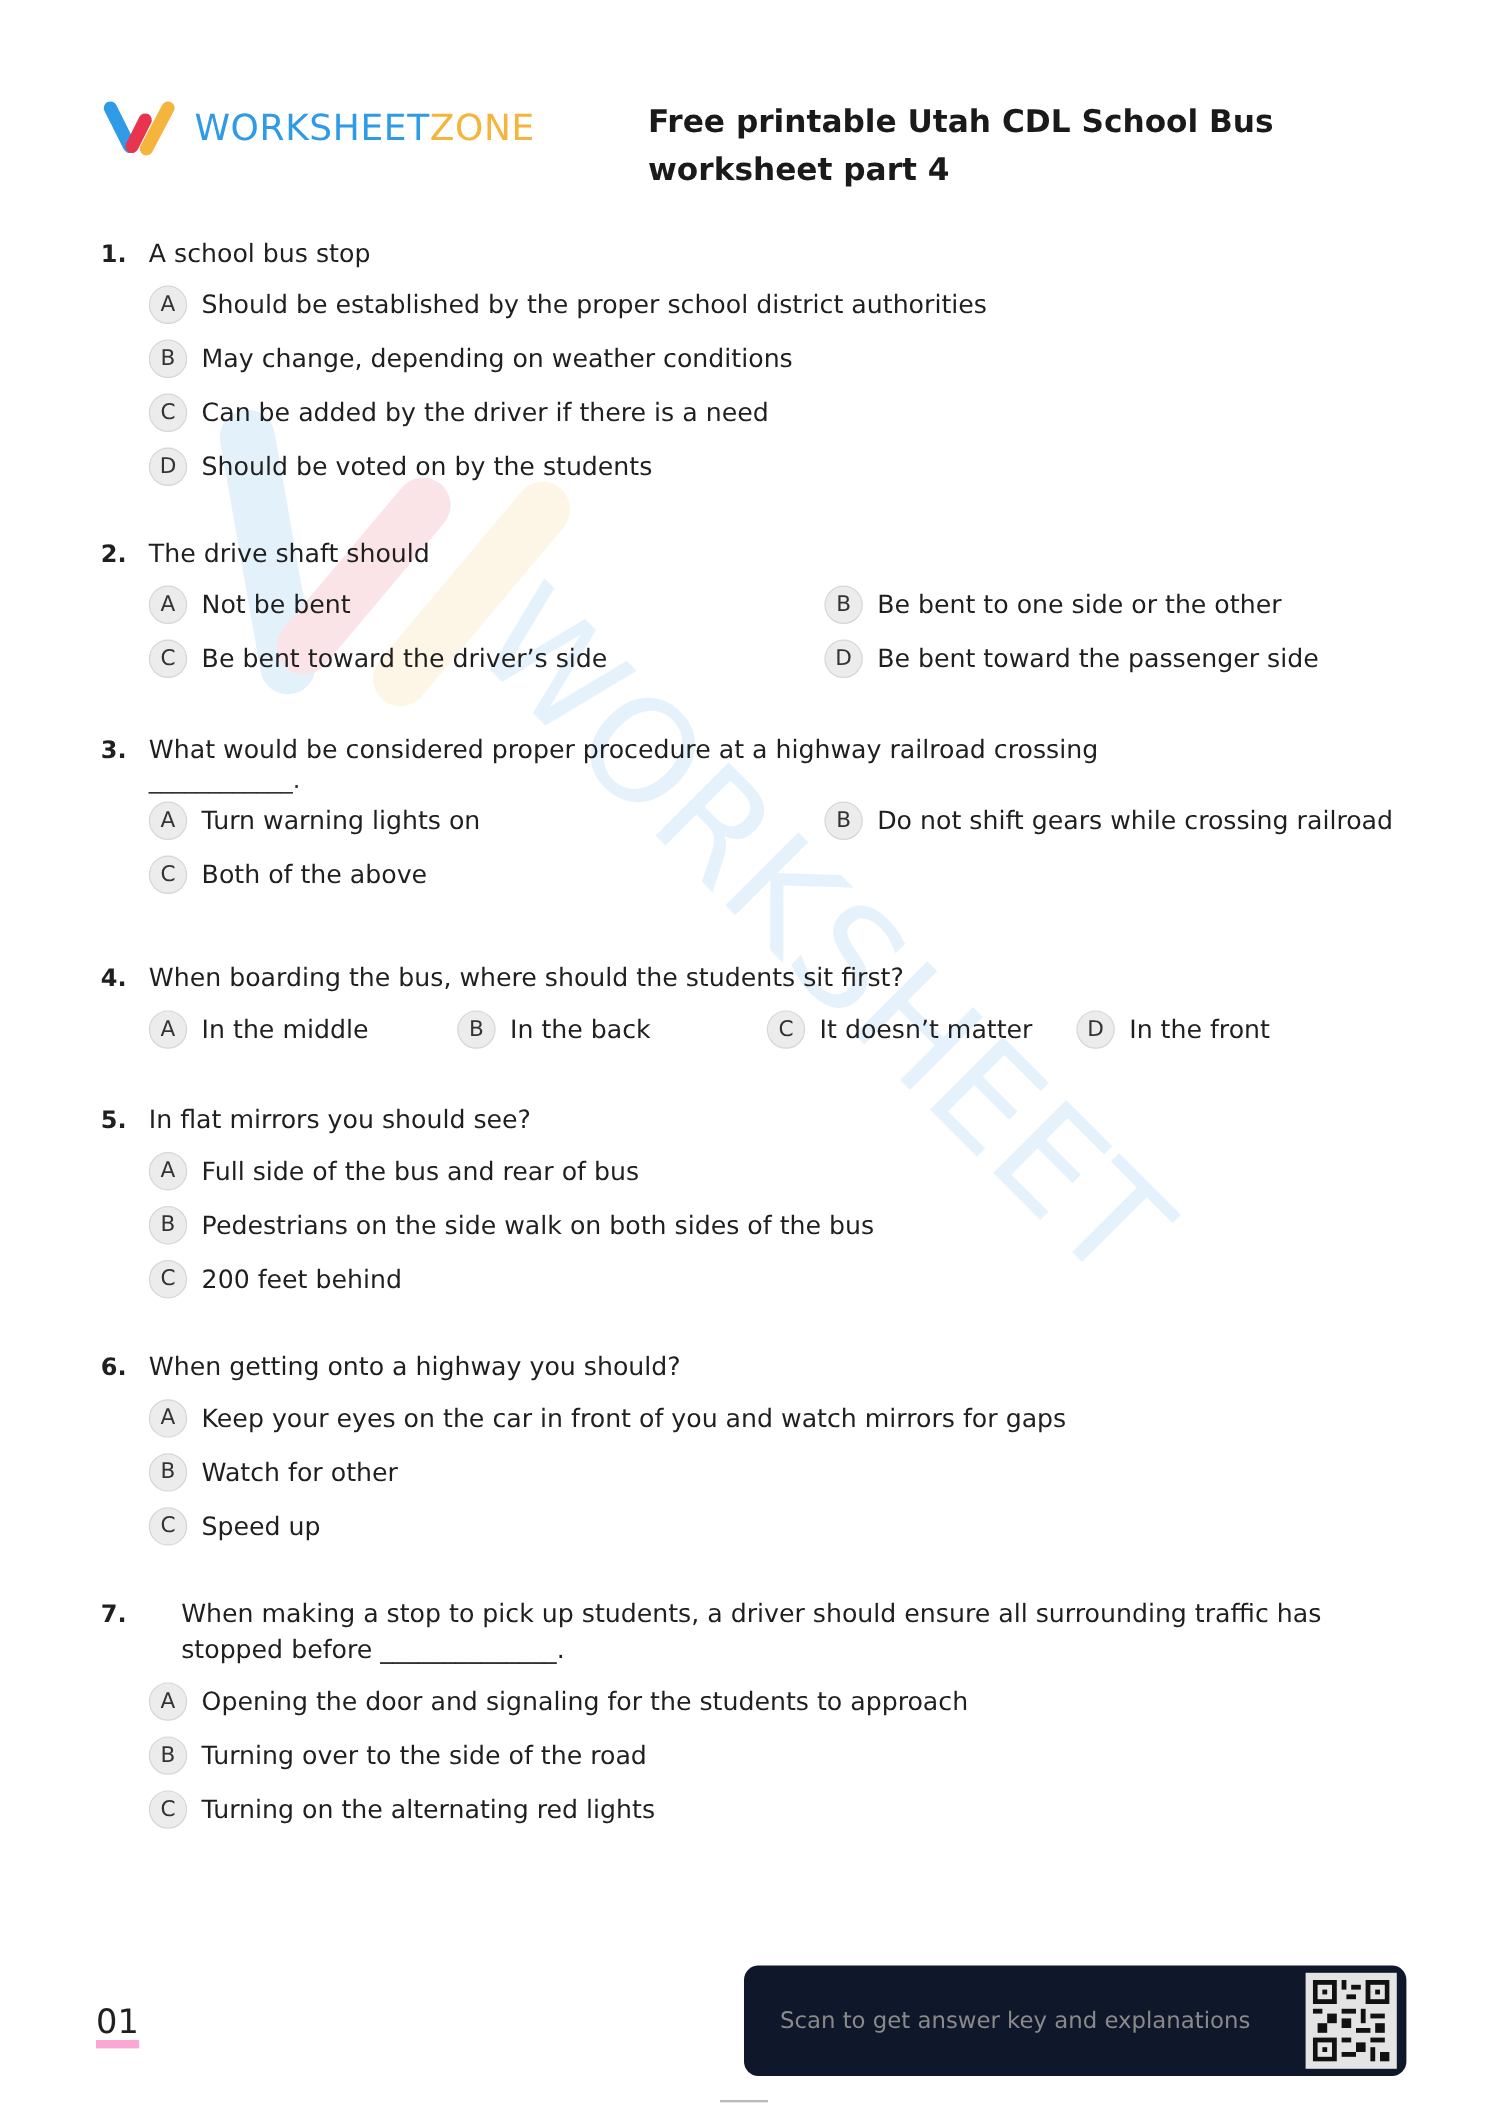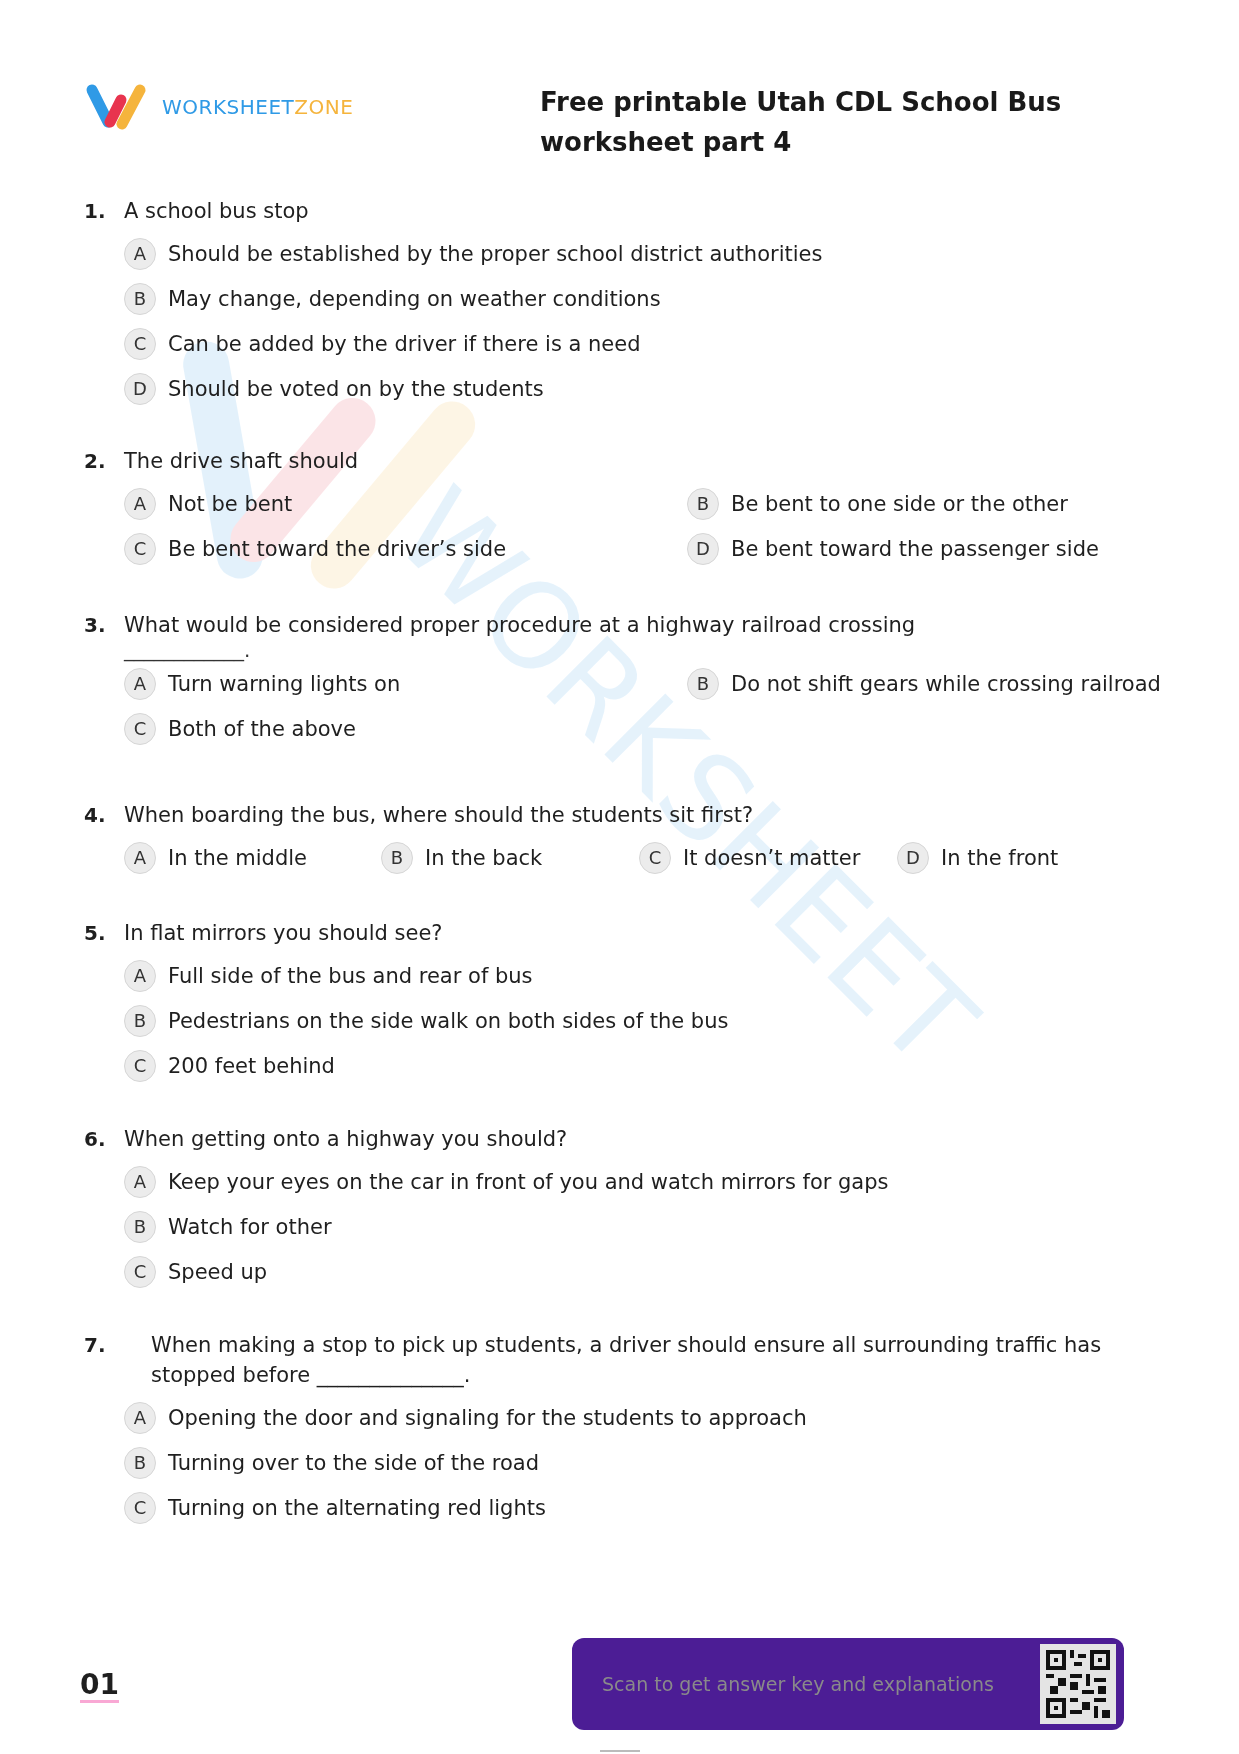--- a/index.html
+++ b/index.html
@@ -1,38 +1,38 @@
 <!DOCTYPE html>
 <html><head>
 <meta charset="utf-8">
 <style>
   html, body { margin:0; padding:0; background:#ffffff; }
   body { width:1239px; height:1754px; position:relative; overflow:hidden;
          font-family:"Liberation Sans", "DejaVu Sans", sans-serif; color:#1f1f1f; }
   .watermark { position:absolute; left:180px; top:320px; width:960px; height:880px; pointer-events:none; }
   .logo { position:absolute; left:84px; top:82px; display:flex; align-items:center; gap:12px; }
-  .logo-text { font-family:"DejaVu Sans", sans-serif; font-size:20px; letter-spacing:0.5px; }
+  .logo-text { font-family:"DejaVu Sans", sans-serif; font-size:30px; letter-spacing:0.5px; }
   .logo-text .w { color:#2f9ae6; }
   .logo-text .z { color:#f5b43c; }
   .title { position:absolute; left:540px; top:82px; width:524px; 
            font-family:"DejaVu Sans", sans-serif; font-weight:bold; font-size:26px; line-height:40px; color:#1a1a1a; }
   .q { position:absolute; left:84px; width:1080px; }
   .qhead { display:flex; font-size:22px; line-height:30px; }
   .qnum { width:40px; font-weight:bold; font-family:"DejaVu Sans", sans-serif; font-size:20px; }
   .qtext { flex:1; font-family:"DejaVu Sans", sans-serif; font-size:21px; }
   .opts { display:grid; margin-left:40px; margin-top:12px; row-gap:13px; }
   .opts.one { grid-template-columns: 1fr; }
   .opts.two { grid-template-columns: 563px 1fr; }
   .opts.four { grid-template-columns: 257px 258px 258px 1fr; }
   .opt { display:flex; align-items:center; gap:12px; font-family:"DejaVu Sans", sans-serif; font-size:21px; line-height:30px; }
   .letter { width:32px; height:32px; border-radius:50%; background:#ececec; border:1px solid #d6d6d6;
             display:flex; align-items:center; justify-content:center; font-size:18px; color:#333; flex:0 0 auto; box-sizing:border-box; }
-  .footer-num { position:absolute; left:80px; top:1670px; font-family:"DejaVu Sans", sans-serif; font-weight:bold; font-size:28px;
-                border-bottom:3px solid #f9a8d4; line-height:30px; }
-  .scanbox { position:absolute; left:572px; top:1638px; width:552px; height:92px; background:#4c1d95; border-radius:12px;
+  .footer-num { position:absolute; left:80px; top:1670px; font-family:"DejaVu Sans", sans-serif; font-weight:normal; font-size:28px;
+                border-bottom:7px solid #f9a8d4; line-height:30px; }
+  .scanbox { position:absolute; left:620px; top:1638px; width:552px; height:92px; background:#0f172a; border-radius:12px;
              display:flex; align-items:center; justify-content:space-between; padding:0 8px 0 30px; box-sizing:border-box; }
   .scan-text { font-family:"DejaVu Sans", sans-serif; font-size:19px; color:#8a8a8a; }
   .qr { width:76px; height:80px; background:#e4e4e4; display:flex; align-items:center; justify-content:center; }
   .bottom-line { position:absolute; left:600px; top:1750px; width:40px; height:2px; background:#bbb; }
 </style>
 </head>
 <body>
 
 <svg class="watermark" viewBox="0 0 960 880">
   <g opacity="0.13">

